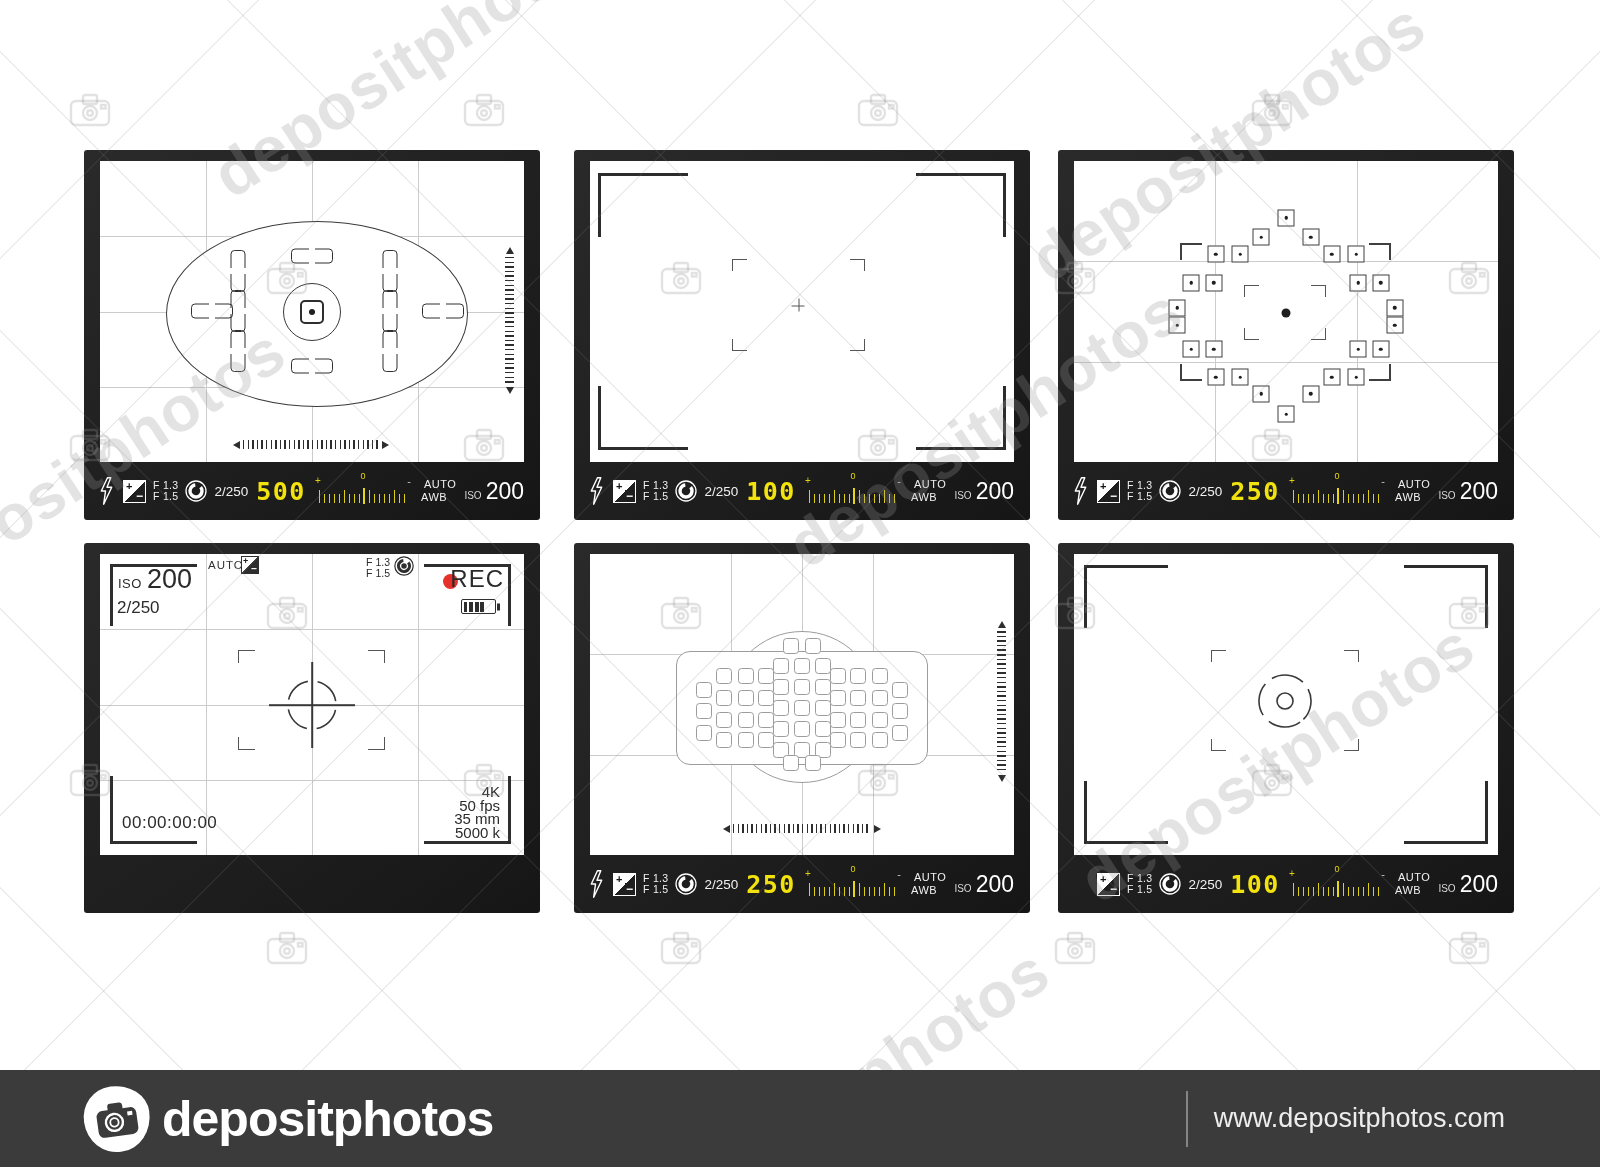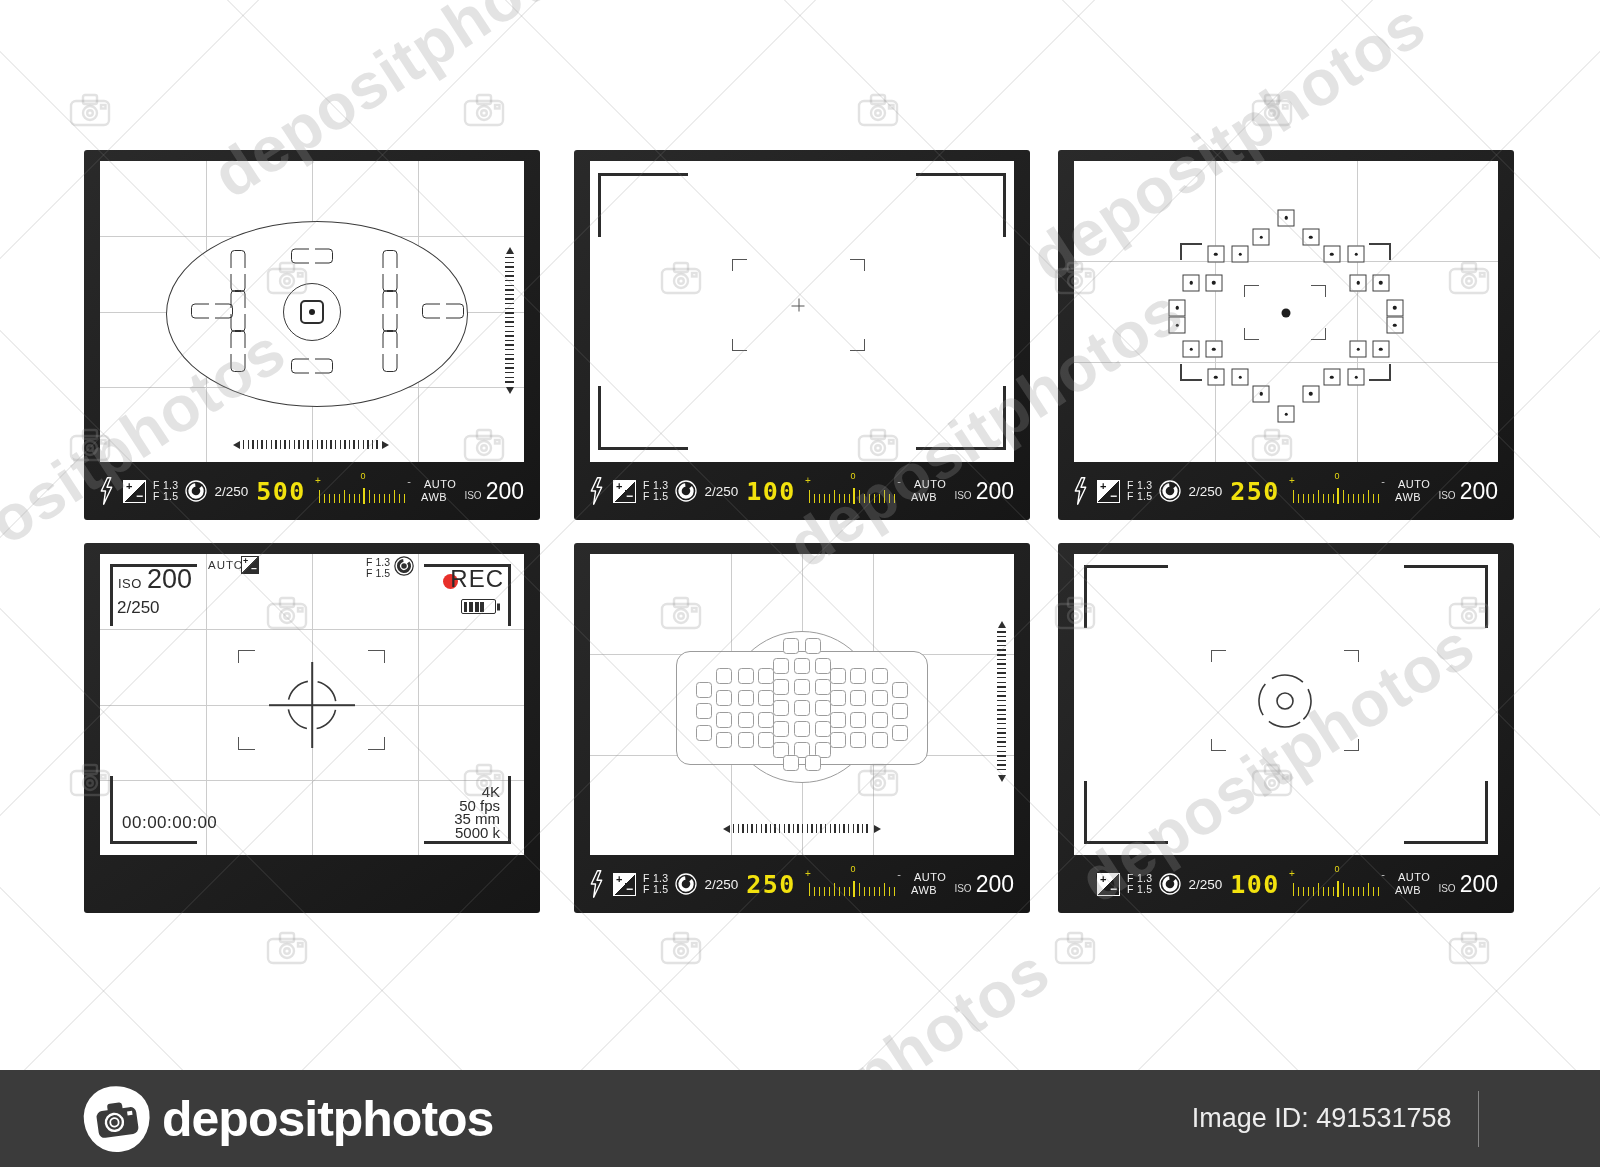--- a/index.html
+++ b/index.html
@@ -799,16 +799,16 @@
         <rect x="2" y="9" width="40" height="27" rx="6" fill="#3b3b3b"></rect>
         <rect x="14" y="3" width="15" height="10" rx="3" fill="#3b3b3b"></rect>
         <circle cx="19" cy="22" r="8.5" fill="none" stroke="#fff" stroke-width="2.4"></circle>
         <circle cx="19" cy="22" r="4.2" fill="none" stroke="#fff" stroke-width="1.8"></circle>
         <rect x="33" y="13" width="5" height="4" fill="#fff"></rect>
       </svg>
     </div>
     <div class="logo-text">depositphotos</div>
   </div>
   <div class="footer-right">
-    <span>Image ID: 491531758</span>
     <span class="footer-div"></span>
+    <span>www.depositphotos.com</span>
   </div>
 </div>
 
 </body></html>

